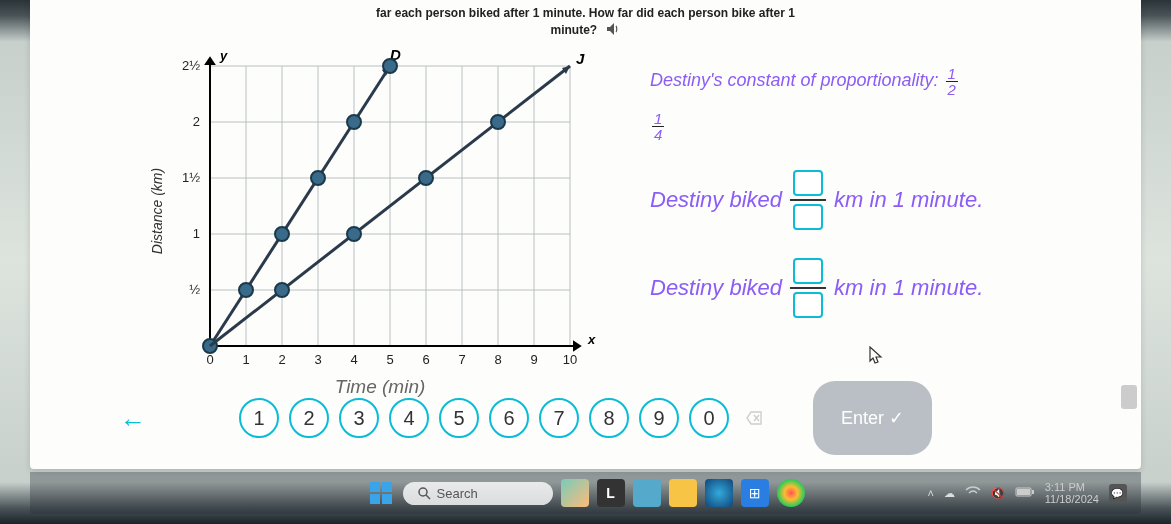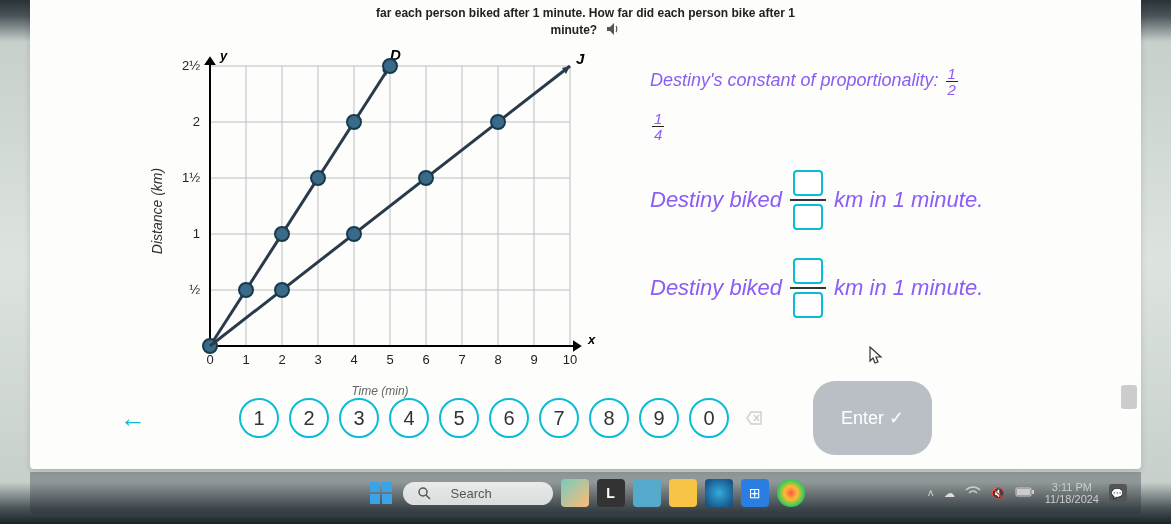--- a/index.html
+++ b/index.html
@@ -24,21 +24,21 @@
     font-weight: 700;
     font-size: 12px;
     color: #222;
     padding: 6px 40px 2px;
     line-height: 1.3;
   }
   .speaker { display:inline-block; vertical-align:middle; margin-left:4px; color:#555; font-size:14px;}
   .main-row { display:flex; padding: 4px 30px 0 120px; }
   .chart-wrap { position:relative; width: 460px; height: 330px; }
   .ylabel { position:absolute; left:-36px; top:50%; transform: translateY(-50%) rotate(-90deg); font-style:italic; font-size:14px; color:#333; transform-origin:center;}
-  .xlabel { position:absolute; bottom:-22px; left:50%; transform:translateX(-50%); font-style:italic; font-size:12px; color:#666;}
+  .xlabel { position:absolute; bottom:-22px; left:50%; transform:translateX(-50%); font-style:italic; font-size:19px; color:#666;}
   svg.chart { display:block; }
   .right-panel { flex:1; padding: 20px 10px 0 40px; font-size:18px; color:#8b5cf6;font-style:italic; }
   .prop-line { margin-bottom: 14px; font-size:18px;}
   .frac { display:inline-block; text-align:center; vertical-align:middle; font-size:15px; line-height:1; margin-left:2px;}
   .frac .n { display:block; border-bottom:1px solid #222; padding:0 2px;}
   .frac .d { display:block; padding:0 2px;}
   .answer-line { display:flex; align-items:center; margin: 28px 0; font-size:22px;}
   .frac-input { display:inline-flex; flex-direction:column; align-items:center; margin:0 8px;}
   .frac-input .box { width:30px; height:26px; border:2px solid #0bbcd6; border-radius:4px; background:#fff;}
   .frac-input .bar { width:36px; height:2px; background:#333; margin:3px 0;}
@@ -71,23 +71,23 @@
   .taskbar {
     position:absolute; bottom:10px; left:30px; right:30px; height:42px;
     background: rgba(40,45,55,0.35);
     display:flex; align-items:center; justify-content:center;
     gap:8px;
     border-radius: 0 0 4px 4px;
   }
   .task-icon { width:28px; height:28px; border-radius:4px; display:flex;align-items:center;justify-content:center;font-size:14px;}
   .win-logo { display:grid; grid-template-columns:1fr 1fr; grid-template-rows:1fr 1fr; gap:2px; width:22px;height:22px;}
   .win-logo div{ background:#3ba4e8;}
-  .search-pill { background:rgba(255,255,255,0.8); border-radius:16px; padding:4px 14px; display:flex;align-items:center;gap:20px; color:#555; font-size:13px; width:150px;}
+  .search-pill { background:rgba(255,255,255,0.8); border-radius:16px; padding:4px 14px; display:flex;align-items:center;gap:6px; color:#555; font-size:13px; width:150px;}
   .tray { position:absolute; right:14px; display:flex; align-items:center; gap:10px; color:#ddd; font-size:11px;}
-  .tray .clock { text-align:center; line-height:1.1; color:#ccc;}
+  .tray .clock { text-align:left; line-height:1.1; color:#ccc;}
   .notif { width:18px;height:18px;background:#555;border-radius:3px;display:flex;align-items:center;justify-content:center;color:#fff;font-size:10px;}
   .scrollbar-stub { position:absolute; right:4px; bottom:60px; width:16px; height:24px; background:#ccc; border-radius:3px;}
 </style>
 </head>
 <body>
 
 <div class="content-area">
 
   <div class="question-header">
     <span>far each person biked after 1 minute. How far did each person bike after 1</span><br>

